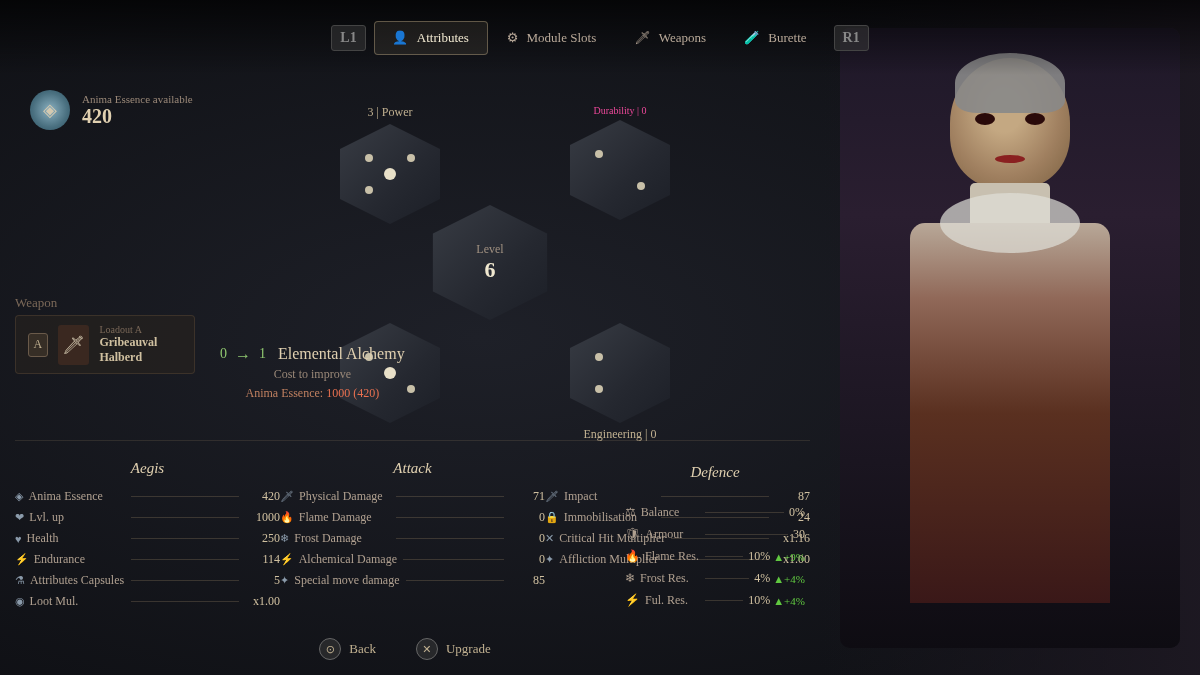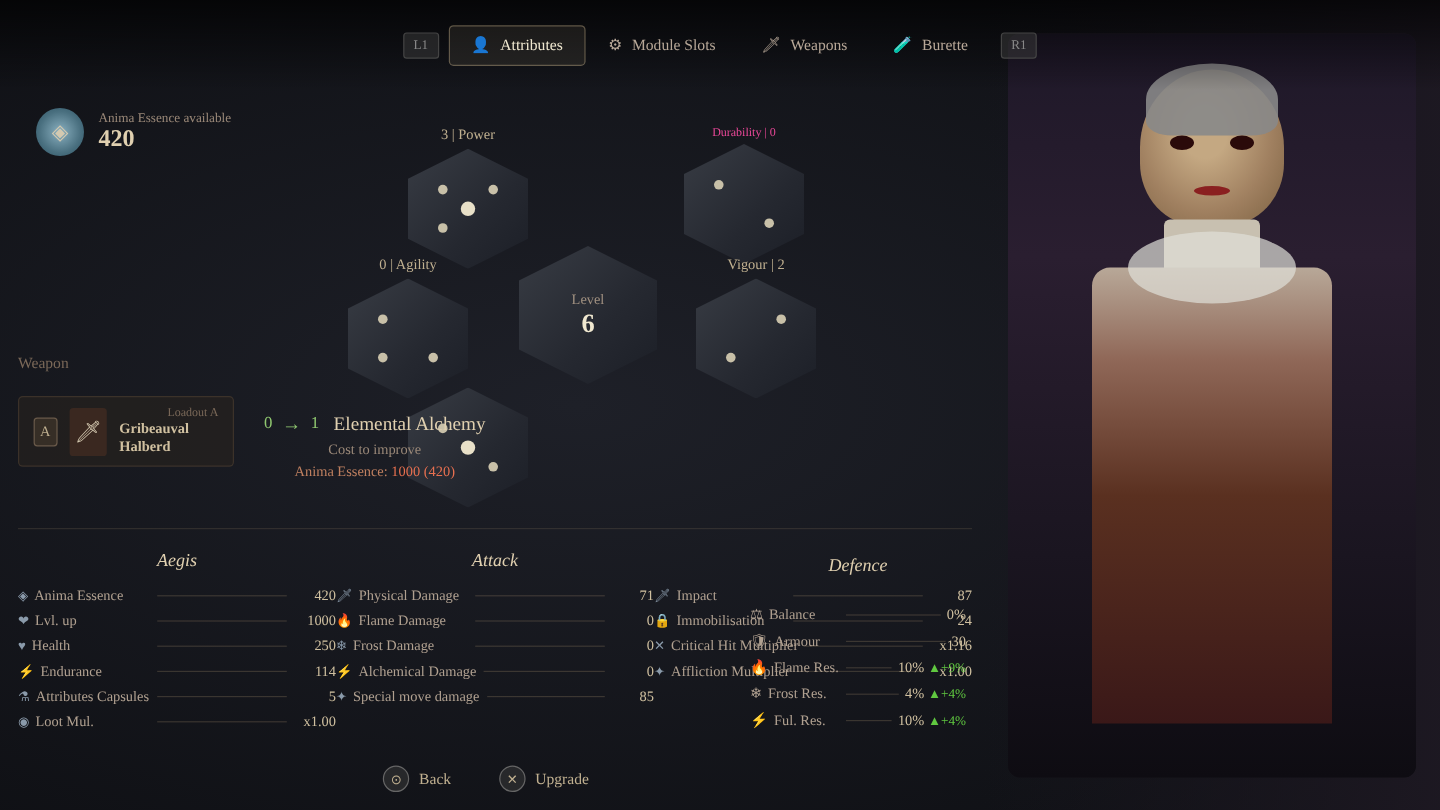--- a/index.html
+++ b/index.html
@@ -73,26 +73,27 @@
     }
 
     .nav-btn.active {
       color: #f0e8d0;
       border-color: rgba(200,180,140,0.4);
       background: rgba(200,180,140,0.1);
     }
 
     .nav-controller-btn {
       color: #888;
-      font-size: 11px;
+      font-size: 14px;
       padding: 4px 8px;
       border: 1px solid #444;
       border-radius: 3px;
       background: rgba(60,60,60,0.5);
       margin: 0 8px;
+      font-weight: bold;
     }
 
     
     .anima-section {
       position: absolute;
       top: 90px;
       left: 30px;
       display: flex;
       align-items: center;
       gap: 12px;
@@ -163,21 +164,21 @@
     
     .weapon-section {
       position: absolute;
       top: 295px;
       left: 15px;
     }
 
     .weapon-label {
       font-size: 13px;
       color: #7a6858;
-      margin-bottom: 19px;
+      margin-bottom: 4px;
     }
 
     .weapon-card {
       display: flex;
       align-items: center;
       gap: 10px;
       background: rgba(40,35,30,0.6);
       border: 1px solid rgba(100,80,60,0.4);
       border-radius: 4px;
       padding: 8px 12px;
@@ -209,21 +210,20 @@
     }
 
     .weapon-info {
       display: flex;
       flex-direction: column;
     }
 
     .weapon-loadout {
       font-size: 10px;
       color: #7a6858;
-      text-align: right;
     }
 
     .weapon-name {
       font-size: 12px;
       color: #d0c0a0;
       font-weight: bold;
     }
 
     
     .stats-container {
@@ -514,58 +514,48 @@
     <div style="position:absolute;top:0;right:20px;display:flex;flex-direction:column;align-items:center;">
       <div style="font-size:10px;color:#ec4899;margin-bottom:4px;">
         <span>Durability | 0</span>
       </div>
       <div class="hexagon">
         <div class="hex-node tl"></div>
         <div class="hex-node br"></div>
       </div>
     </div>
 
-    <div style="position:absolute;top:108px;left:0;display:flex;flex-direction:column;align-items:center;">
-      <div style="font-size:12px;color:#c0b090;margin-bottom:4px;">
-        <span>0 | Agility</span>
-      </div>
-      <div class="hexagon">
-        <div class="hex-node tl"></div>
-        <div class="hex-node br"></div>
-        <div class="hex-node bl"></div>
-      </div>
-    </div>
 
     <div style="position:absolute;top:100px;left:50%;transform:translateX(-50%);display:flex;flex-direction:column;align-items:center;">
       <div class="hexagon large" style="position:relative;">
         <div style="position:absolute;inset:0;display:flex;flex-direction:column;align-items:center;justify-content:center;">
           <span style="font-size:12px;color:#a09080;">Level</span>
           <span style="font-size:22px;color:#f0e8d0;font-weight:bold;">6</span>
         </div>
       </div>
     </div>
 
-    <div style="position:absolute;top:108px;right:10px;display:flex;flex-direction:column;align-items:center;">
-      <div style="font-size:12px;color:#c0b090;margin-bottom:4px;">
-        <span>Vigour | 2</span>
-      </div>
-      <div class="hexagon">
-        <div class="hex-node tr"></div>
-        <div class="hex-node bl"></div>
-      </div>
-    </div>
 
     <div style="position:absolute;top:218px;left:50px;display:flex;flex-direction:column;align-items:center;">
       <div class="hexagon">
         <div class="hex-node tl"></div>
         <div class="hex-node c"></div>
         <div class="hex-node br"></div>
       </div>
     </div>
 
+    <div style="position:absolute;top:218px;right:20px;display:flex;flex-direction:column;align-items:center;">
+      <div class="hexagon">
+        <div class="hex-node tl"></div>
+        <div class="hex-node bl"></div>
+      </div>
+      <div style="font-size:12px;color:#c0b090;margin-top:4px;">
+        <span>Engineering | 0</span>
+      </div>
+    </div>
 
   </div>
 </div>
 
 <div class="alchemy-section">
   <div class="alchemy-title">
     <span class="alchemy-upgrade">0</span>
     <span class="alchemy-arrow">→</span>
     <span class="alchemy-upgrade">1</span>
     <span style="color:#e0d0b0;margin-left:4px;">Elemental Alchemy</span>

